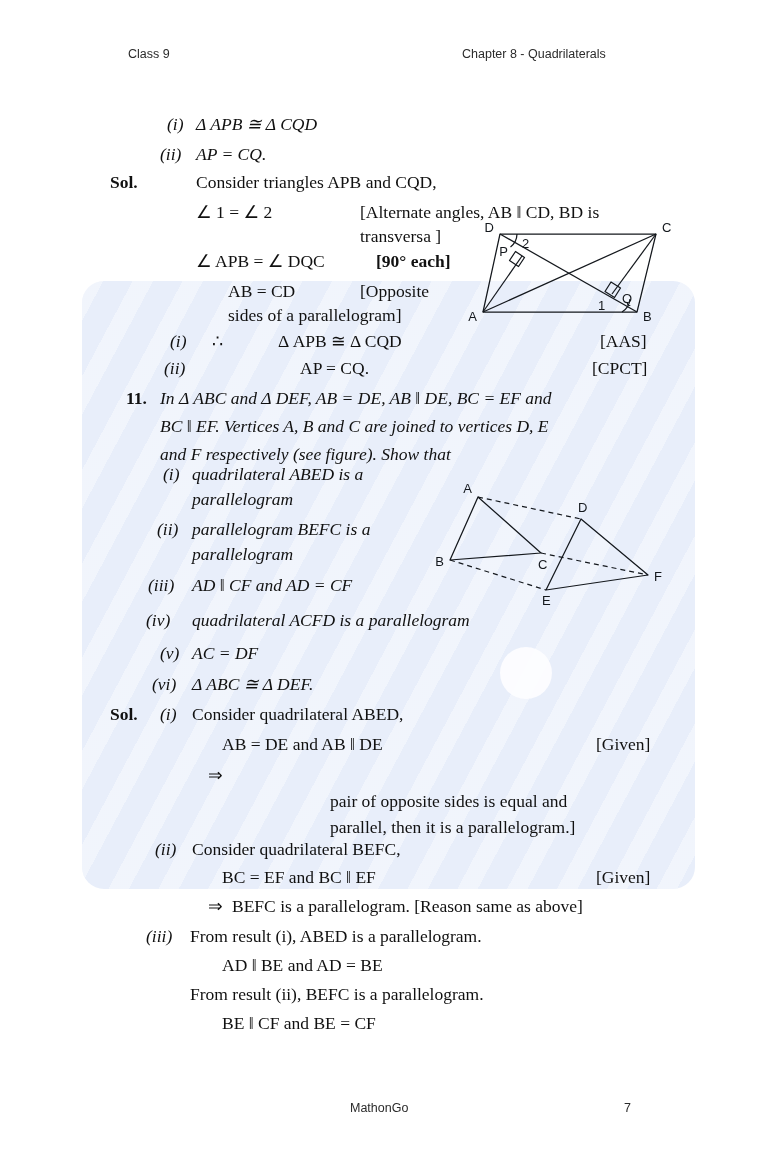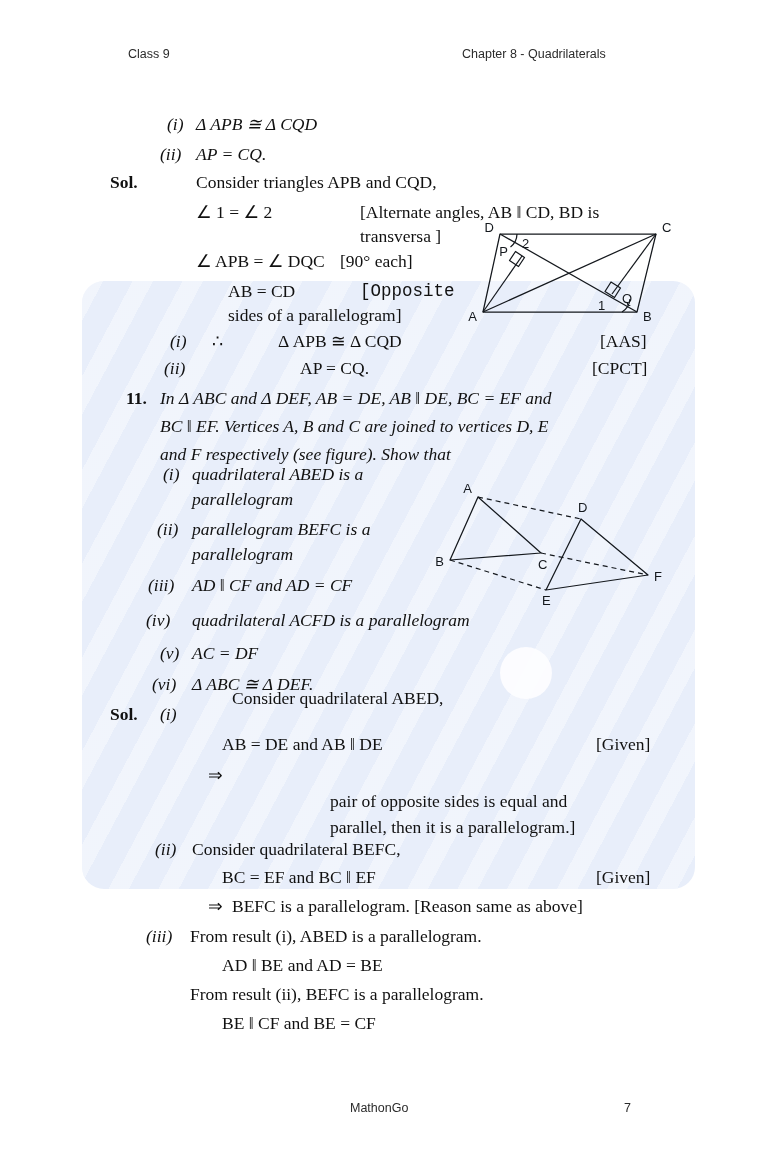--- a/index.html
+++ b/index.html
@@ -127,24 +127,24 @@
 
     <div class="ln bd" style="left:110px; top:174px;">Sol.</div>
     <div class="ln" style="left:196px; top:174px;">Consider triangles APB and CQD,</div>
 
     <div class="ln" style="left:196px; top:204px;">∠ 1 = ∠ 2</div>
     <div class="ln" style="left:360px; top:204px;">[Alternate angles, AB ‖ CD, BD is</div>
 
     <div class="ln" style="left:360px; top:228px;">transversa ]</div>
 
     <div class="ln" style="left:196px; top:253px;">∠ APB = ∠ DQC</div>
-    <div class="ln" style="left:340px; top:253px;">[90° each]</div>
+    <div class="ln" style="left:376px; top:253px;font-weight:bold;">[90° each]</div>
 
     <div class="ln" style="left:228px; top:283px;">AB = CD</div>
-    <div class="ln" style="left:360px; top:283px;font-family:Liberation Mono, monospace;">[Opposite</div>
+    <div class="ln" style="left:360px; top:283px;">[Opposite</div>
 
     <div class="ln" style="left:228px; top:307px;">sides of a parallelogram]</div>
 
     <div class="ln it" style="left:170px; top:333px;">(i)</div>
     <div class="ln" style="left:212px; top:333px;">∴</div>
     <div class="ln" style="left:278px; top:333px;">Δ APB ≅ Δ CQD</div>
     <div class="ln" style="left:600px; top:333px;">[AAS]</div>
 
     <div class="ln it" style="left:164px; top:360px;">(ii)</div>
     <div class="ln" style="left:300px; top:360px;">AP = CQ.</div>
@@ -229,21 +229,21 @@
         <text x="100" y="85">C</text>
         <text x="140" y="28">D</text>
         <text x="104" y="121">E</text>
         <text x="216" y="97">F</text>
       </svg>
     </div>
 
     <div class="ln bd" style="left:110px; top:706px;">Sol.</div>
 
     <div class="ln it" style="left:160px; top:706px;">(i)</div>
-    <div class="ln" style="left:192px; top:690px;margin-left:40px;">Consider quadrilateral ABED,</div>
+    <div class="ln" style="left:192px; top:706px;">Consider quadrilateral ABED,</div>
 
     <div class="ln" style="left:222px; top:736px;">AB = DE and AB ‖ DE</div>
     <div class="ln" style="left:596px; top:736px;">[Given]</div>
 
     <div class="ln" style="left:208px; top:767px;">⇒</div>
     <div class="ln" style="left:330px; top:793px;">pair of opposite sides is equal and</div>
     <div class="ln" style="left:330px; top:819px;">parallel, then it is a parallelogram.]</div>
 
     <div class="ln it" style="left:155px; top:841px;">(ii)</div>
     <div class="ln" style="left:192px; top:841px;text-align:right;">Consider quadrilateral BEFC,</div>

